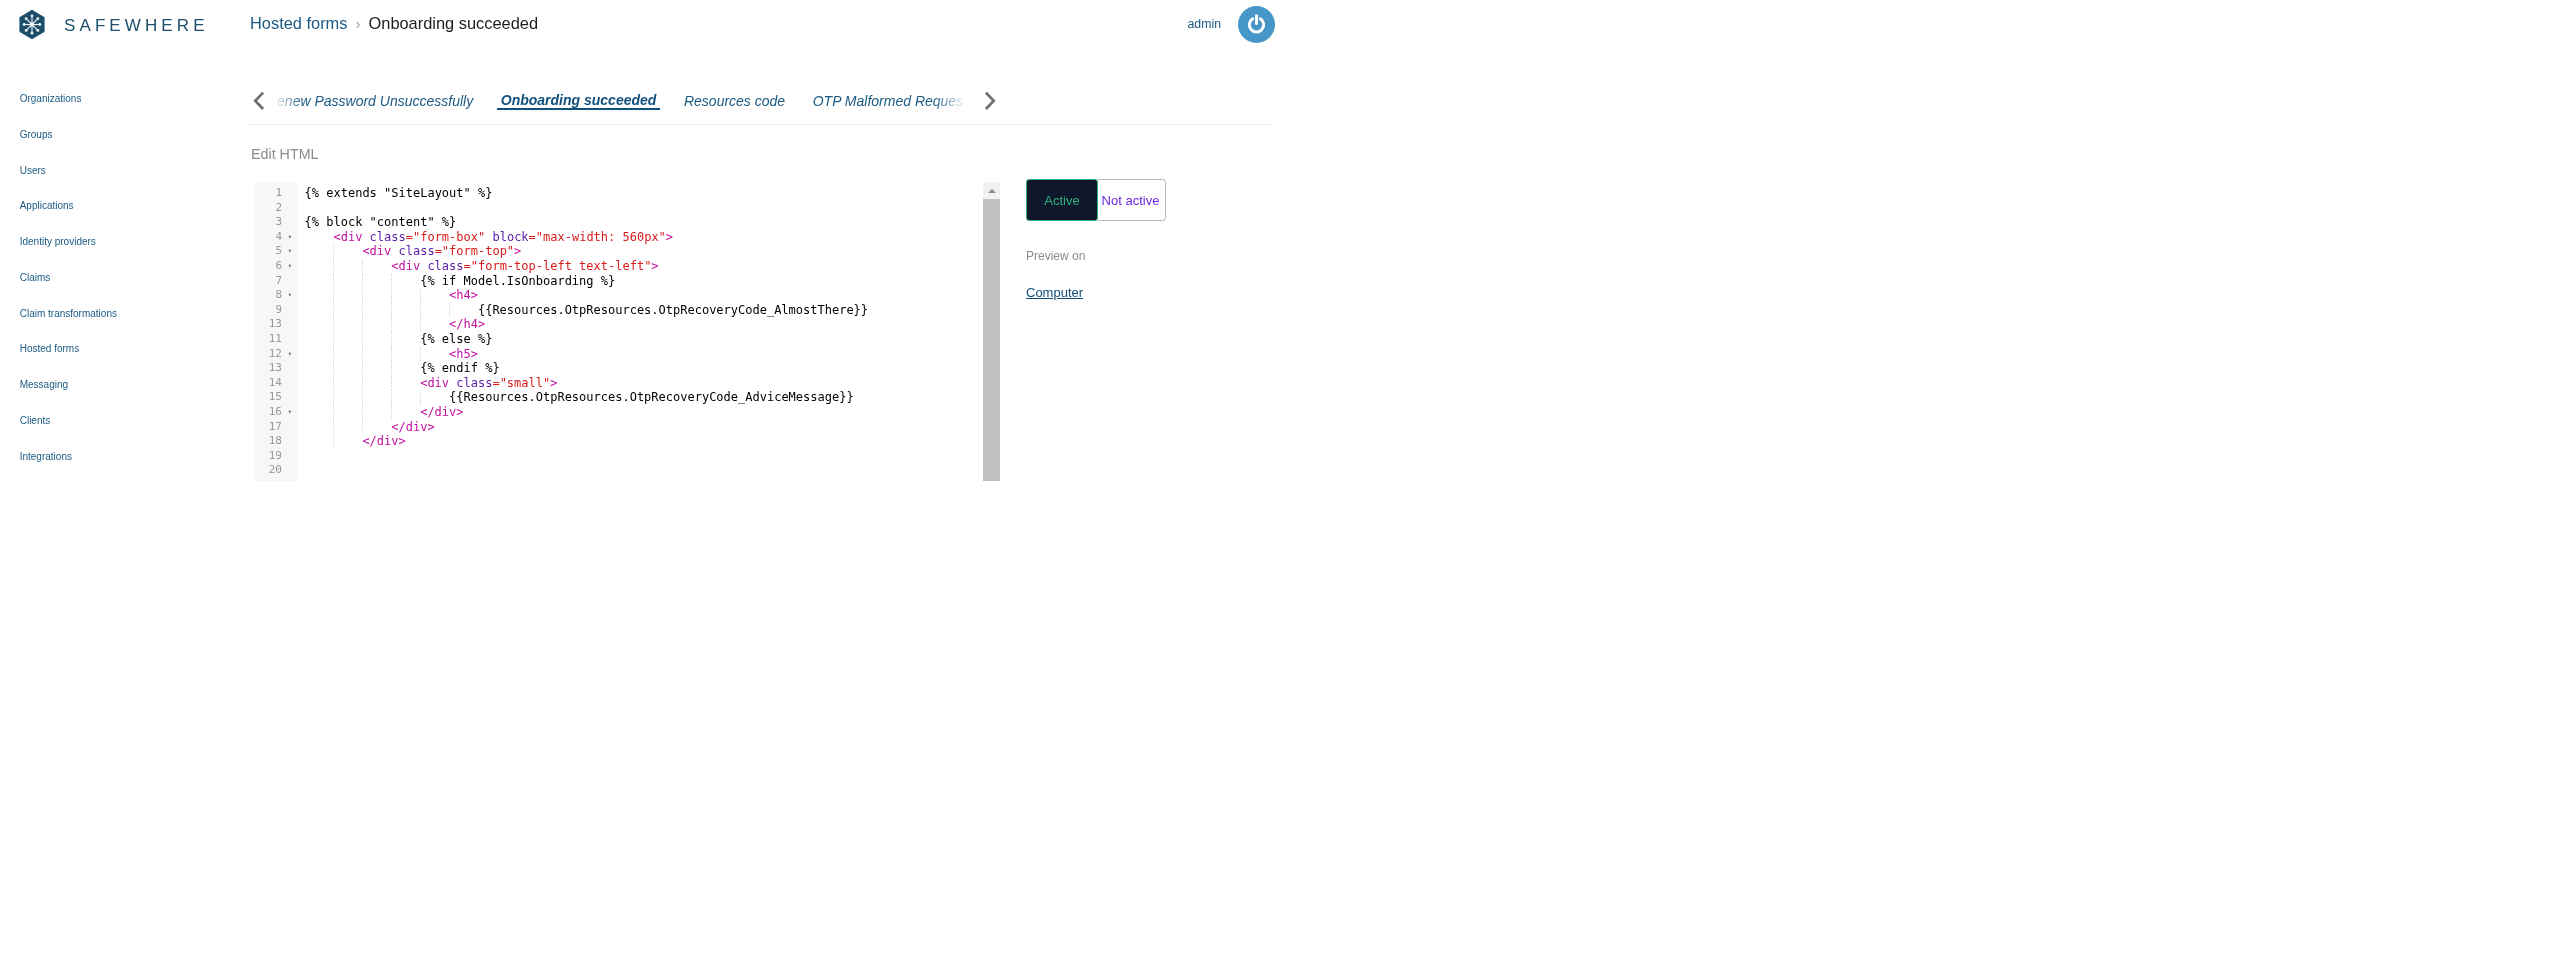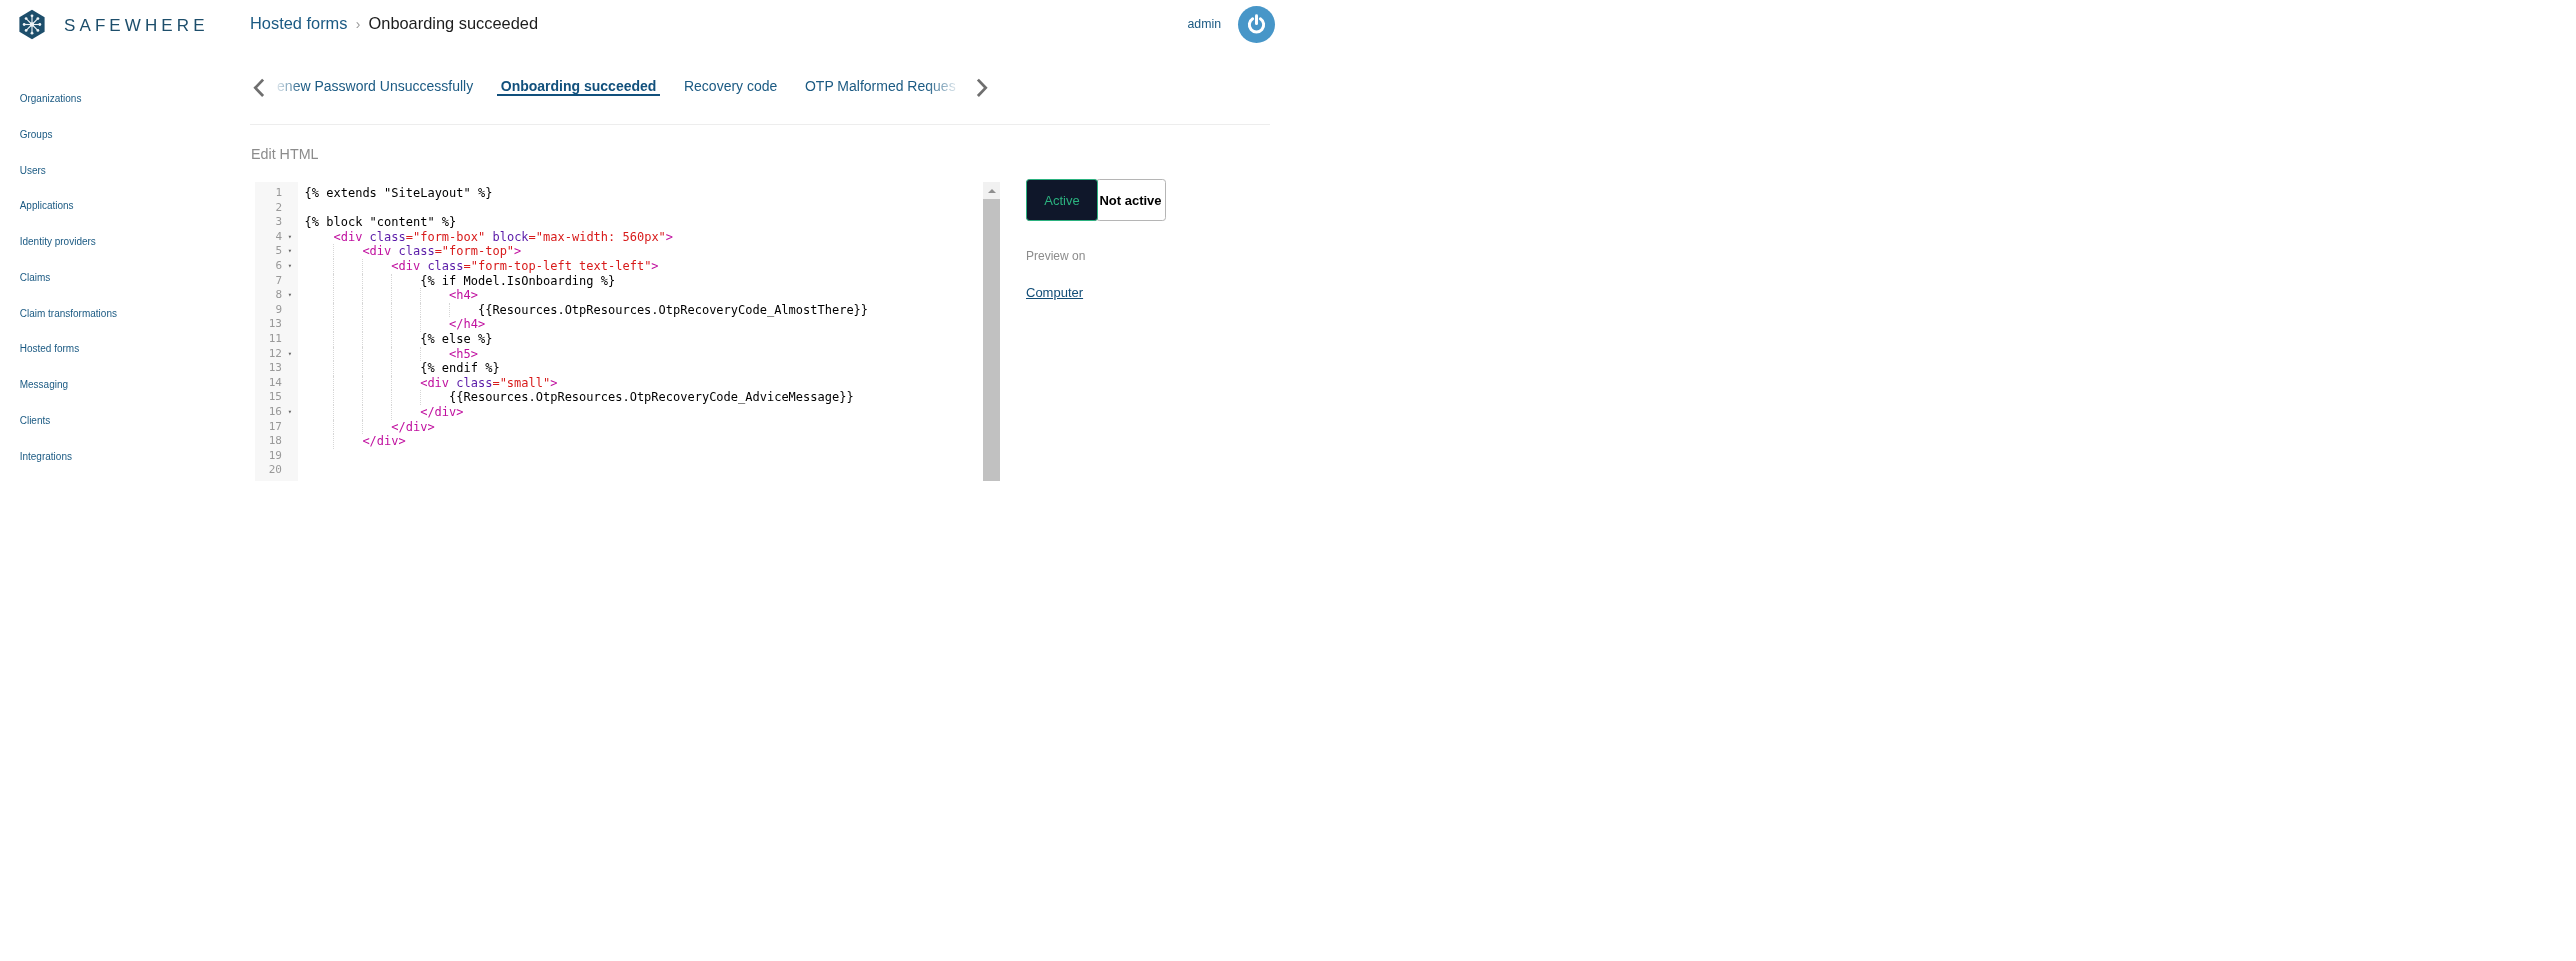--- a/index.html
+++ b/index.html
@@ -20,21 +20,21 @@
   .avatar { width:37px; height:37px; border-radius:50%; background:var(--avatar);
             display:flex; align-items:center; justify-content:center; cursor:pointer; }
 
   
   .sidebar { position:absolute; left:19.7px; top:91px; width:213px; }
   .side-item { height:16.4px; line-height:16.4px; margin-bottom:19.4px; font-size:10px;
                color:var(--navy); cursor:pointer; white-space:nowrap; }
 
   
   .tabbar { position:absolute; left:250px; top:78px; width:1020px; height:47px;
-            border-bottom:1.6px solid #ededed; display:flex; align-items:flex-start; }
+            border-bottom:1.6px solid #ededed; display:flex; align-items:center;font-style:italic; }
   .tab-chevron { display:flex; align-items:center; padding:0 1.6px; cursor:pointer; }
   .tab { display:flex; align-items:center; padding:0 3.3px; margin-left:21px; font-size:14px;
          color:var(--navy); cursor:pointer; white-space:nowrap; }
   .tab.first { margin-left:6.6px; }
   .tab.active { font-weight:bold; color:#11507c; border-bottom:2.5px solid #11507c; }
   .fade-left { -webkit-mask-image:linear-gradient(to right, rgba(0,0,0,0.05) 0px, #000 28px);
                mask-image:linear-gradient(to right, rgba(0,0,0,0.05) 0px, #000 28px); }
   .fade-right { -webkit-mask-image:linear-gradient(to left, rgba(0,0,0,0.05) 0px, #000 33px);
                 mask-image:linear-gradient(to left, rgba(0,0,0,0.05) 0px, #000 33px); }
   .tab-chevron.right { margin-left:14.7px; }
@@ -65,22 +65,22 @@
   .vs-up-arrow { width:0; height:0; border-left:4.9px solid transparent; border-right:4.9px solid transparent;
                  border-bottom:4.9px solid #8f8f8f; }
   .vs-thumb { position:absolute; left:0; top:17px; bottom:0; width:17px; background:#c1c1c1; cursor:grab; }
 
   
   .seg-buttons { position:absolute; left:1026px; top:179px; display:flex; }
   .btn-active { width:72px; height:42px; background:#0f172a; border:1.6px solid var(--green);
                 border-radius:3.3px; color:var(--green); font-size:13px; cursor:pointer;
                 font-family:"Liberation Sans", sans-serif; position:relative; z-index:2; }
   .btn-notactive { width:70px; height:42px; background:#fff; border:0.8px solid #b5b5b5;
-                   border-radius:3.3px; color:#000000; font-size:13px; cursor:pointer;
-                   font-family:"Liberation Sans", sans-serif; margin-left:-2.5px;font-weight:bold; }
+                   border-radius:3.3px; color:#6d28d9; font-size:13px; cursor:pointer;
+                   font-family:"Liberation Sans", sans-serif; margin-left:-2.5px; }
   .preview-label { position:absolute; left:1026px; top:249px; font-size:12px; color:#8c8c8c; }
   .preview-link { position:absolute; left:1026px; top:285px; font-size:13px; color:#114d77;
                   text-decoration:underline; cursor:pointer; }
 </style>
 </head>
 <body>
 
 <div class="app">
 
   <div class="header">
@@ -146,21 +146,21 @@
   </div>
 
   <div class="tabbar">
     <span class="tab-chevron">
       <svg width="14" height="19.7" viewBox="0 0 17 24">
         <path d="M13.5 2 L4 12 L13.5 22" fill="none" stroke="#6f6f6f" stroke-width="3.4"></path>
       </svg>
     </span>
     <span class="tab first fade-left">enew Password Unsuccessfully</span>
     <span class="tab active">Onboarding succeeded</span>
-    <span class="tab">Recovery code</span>
+    <span class="tab">Resources code</span>
     <span class="tab fade-right">OTP Malformed Reques</span>
     <span class="tab-chevron right">
       <svg width="14" height="19.7" viewBox="0 0 17 24">
         <path d="M3.5 2 L13 12 L3.5 22" fill="none" stroke="#6f6f6f" stroke-width="3.4"></path>
       </svg>
     </span>
   </div>
 
   <div class="editor-title">Edit HTML</div>
 

